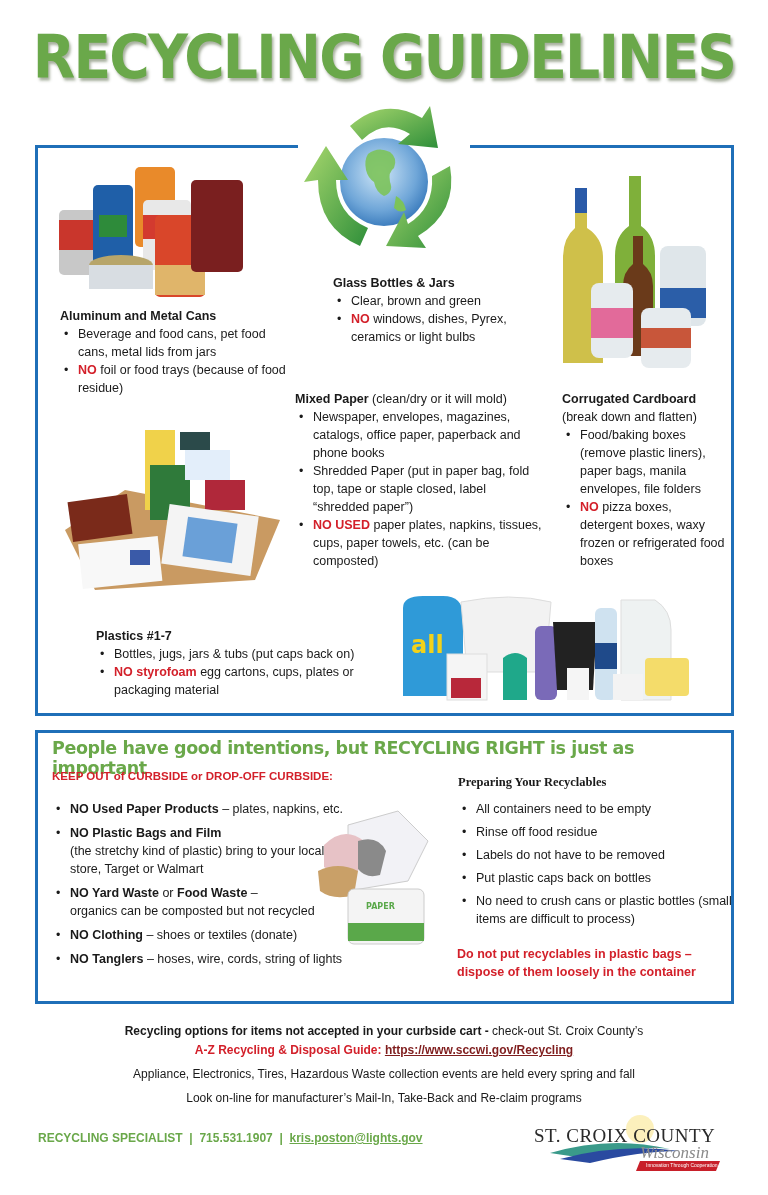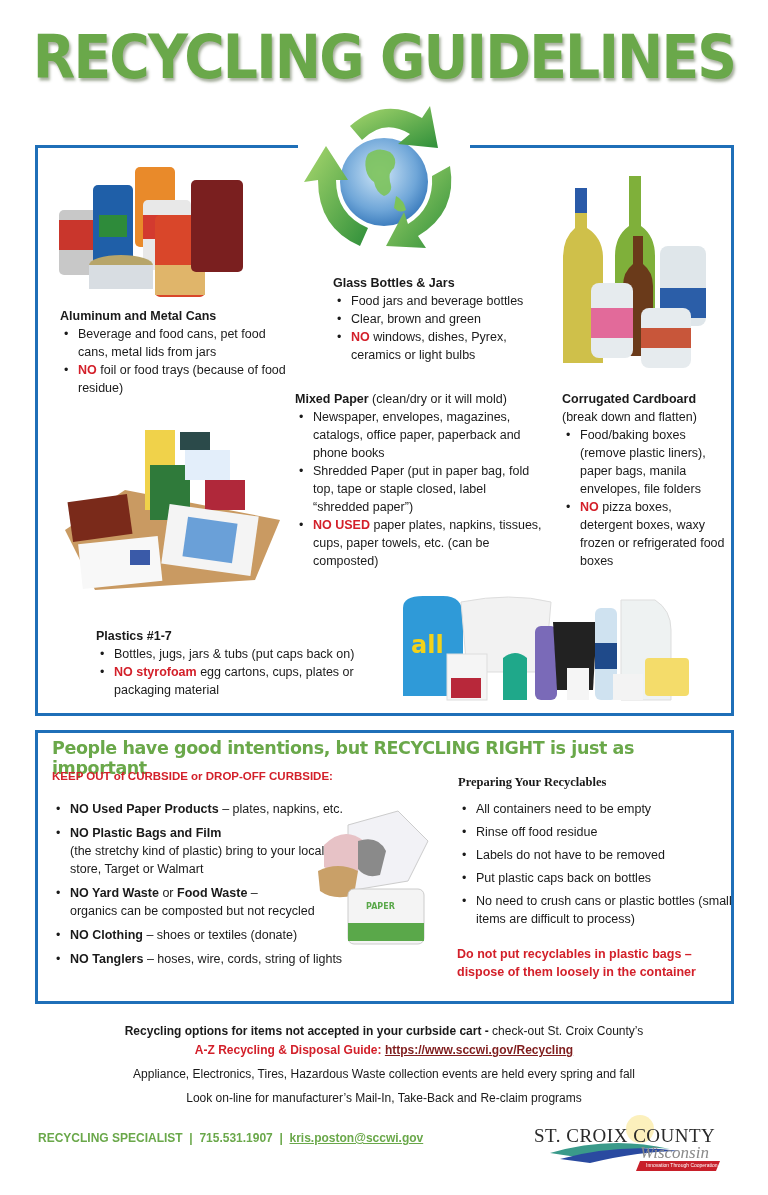--- a/index.html
+++ b/index.html
@@ -91,21 +91,20 @@
   <div class="section-title">Aluminum and Metal Cans</div>
   <ul class="bl">
     <li><span>Beverage and food cans, pet food cans, metal lids from jars</span></li>
     <li><span class="red">NO</span><span> foil or food trays (because of food residue)</span></li>
   </ul>
 </div>
 
 <div class="abs" style="left:333px;top:274px;width:210px;">
   <div class="section-title">Glass Bottles &amp; Jars</div>
   <ul class="bl">
-    <li><span>Food jars and beverage bottles</span></li>
     <li><span>Clear, brown and green</span></li>
     <li><span class="red">NO</span><span> windows, dishes, Pyrex, ceramics or light bulbs</span></li>
   </ul>
 </div>
 
 <div class="abs img" style="left:555px;top:158px;width:160px;height:215px;">
   <svg width="160" height="215" viewBox="0 0 160 215">
     <path d="M20 30 h12 v40 q16 10 16 30 v105 h-40 v-105 q0 -20 12 -30z" fill="#cfc04a"></path>
       <rect x="20" y="30" width="12" height="25" fill="#2a5aa8"></rect>
     <path d="M74 18 h12 v50 q14 10 14 30 v100 h-40 v-100 q0 -20 14 -30z" fill="#7fb03a"></path>
@@ -219,21 +218,21 @@
   </ul>
 </div>
 <div class="abs red" style="left:457px;top:945px;width:270px;font-size:12.5px;line-height:18px;">Do not put recyclables in plastic bags – dispose of them loosely in the container</div>
 
 <div class="abs footer-text" style="top:1022px;"><b>Recycling options for items not accepted in your curbside cart -</b><span> check-out St. Croix County’s</span></div>
 <div class="abs footer-text" style="top:1041px;"><span class="red">A-Z Recycling &amp; Disposal Guide:</span> <a class="link">https://www.sccwi.gov/Recycling</a></div>
 <div class="abs footer-text" style="top:1065px;">Appliance, Electronics, Tires, Hazardous Waste collection events are held every spring and fall</div>
 <div class="abs footer-text" style="top:1089px;">Look on-line for manufacturer’s Mail-In, Take-Back and Re-claim programs</div>
 
 <div class="abs contact" style="left:38px;top:1131px;">
-  <span>RECYCLING SPECIALIST</span>&nbsp;&nbsp;<span>|</span>&nbsp;&nbsp;<span>715.531.1907</span>&nbsp;&nbsp;<span>|</span>&nbsp;&nbsp;<a>kris.poston@sccwi.gov</a>
+  <span>RECYCLING SPECIALIST</span>&nbsp;&nbsp;<span>|</span>&nbsp;&nbsp;<span>715.531.1907</span>&nbsp;&nbsp;<span>|</span>&nbsp;&nbsp;<a>kris.poston@lights.gov</a>
 </div>
 
 <div class="abs" style="left:530px;top:1115px;width:210px;height:60px;">
   <svg width="210" height="60" viewBox="0 0 210 60">
     <circle cx="110" cy="14" r="14" fill="#fbeaa0" opacity="0.7"></circle>
     <path d="M20 38 Q80 20 140 34 Q110 30 60 44 Z" fill="#3a9a8a"></path>
     <path d="M30 44 Q90 28 150 36 Q110 36 60 48 Z" fill="#2a4aa0"></path>
     <path d="M110 46 h80 l-4 10 h-80 z" fill="#c8202a"></path>
   </svg>
   <div class="abs" style="left:4px;top:10px;font-family:'Liberation Serif',serif;font-size:19px;color:#2a2a2a;letter-spacing:0.5px;">ST. CROIX COUNTY</div>

